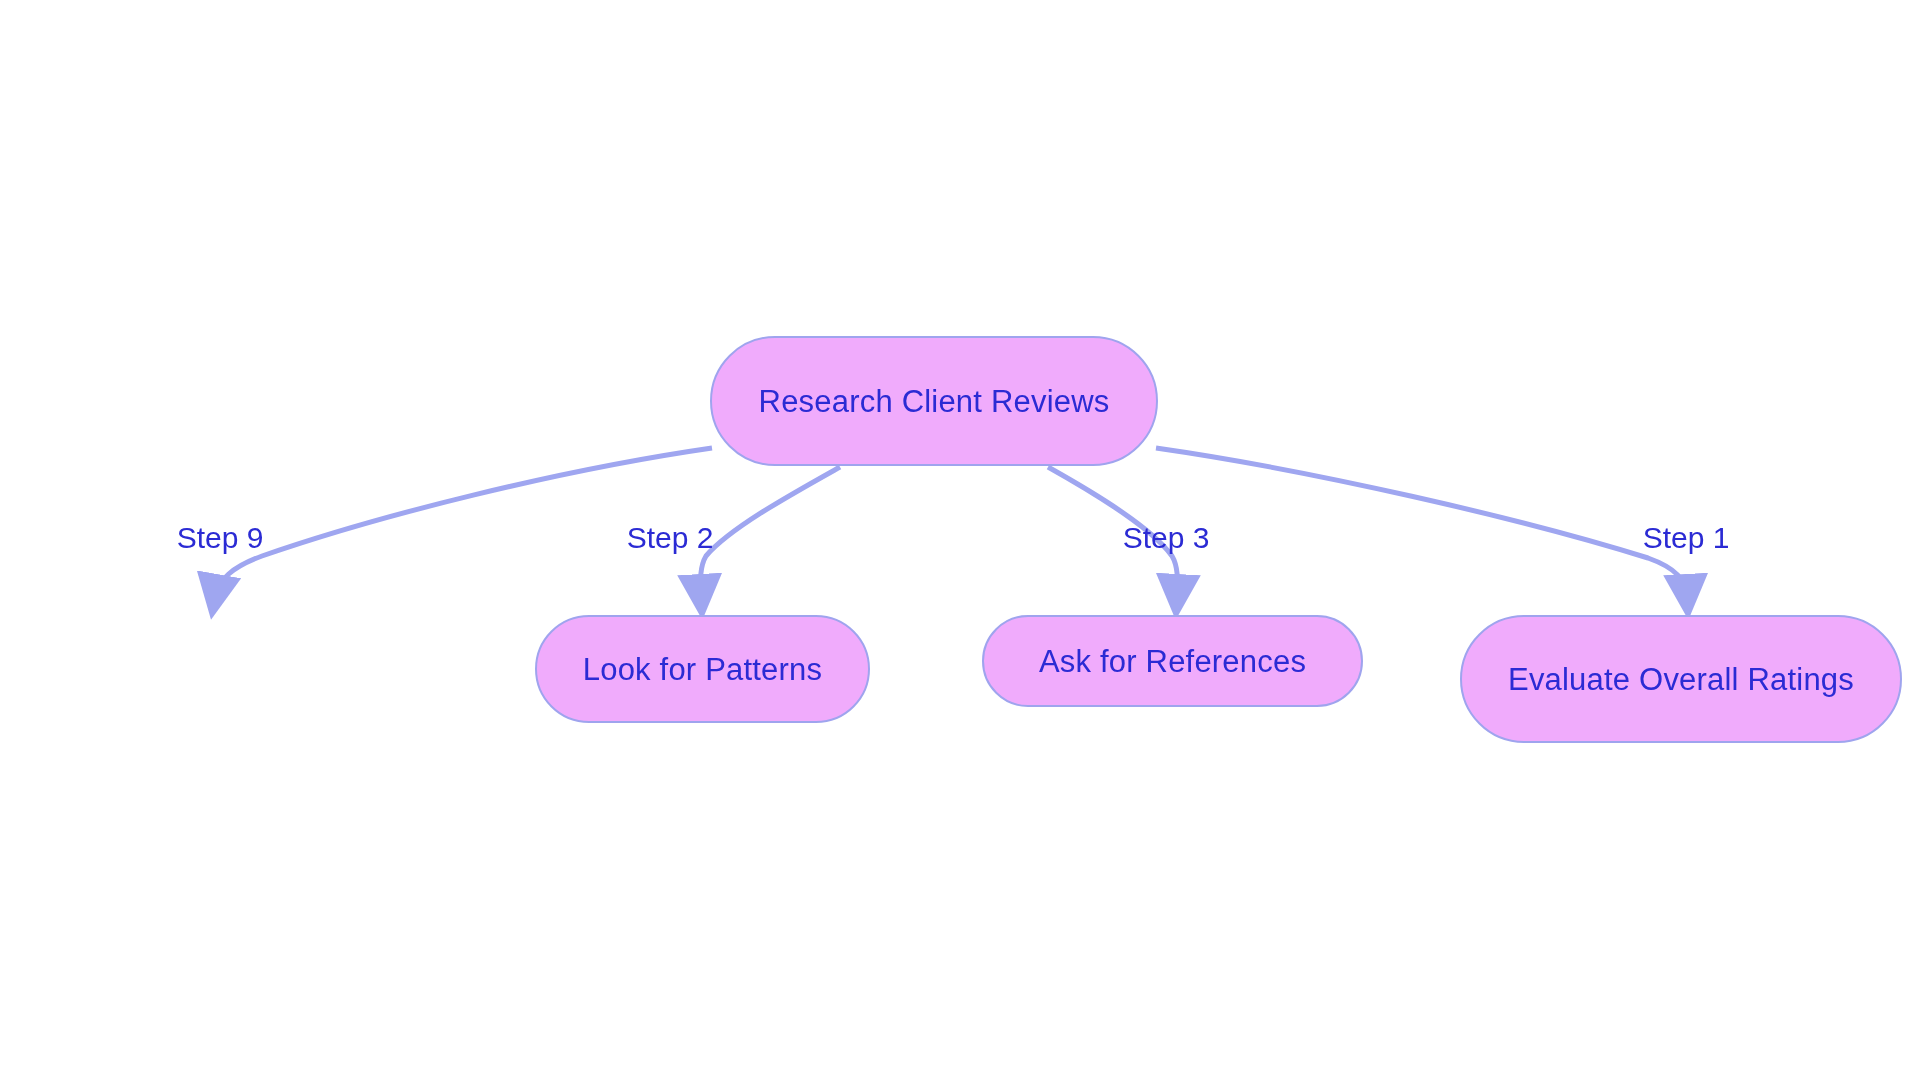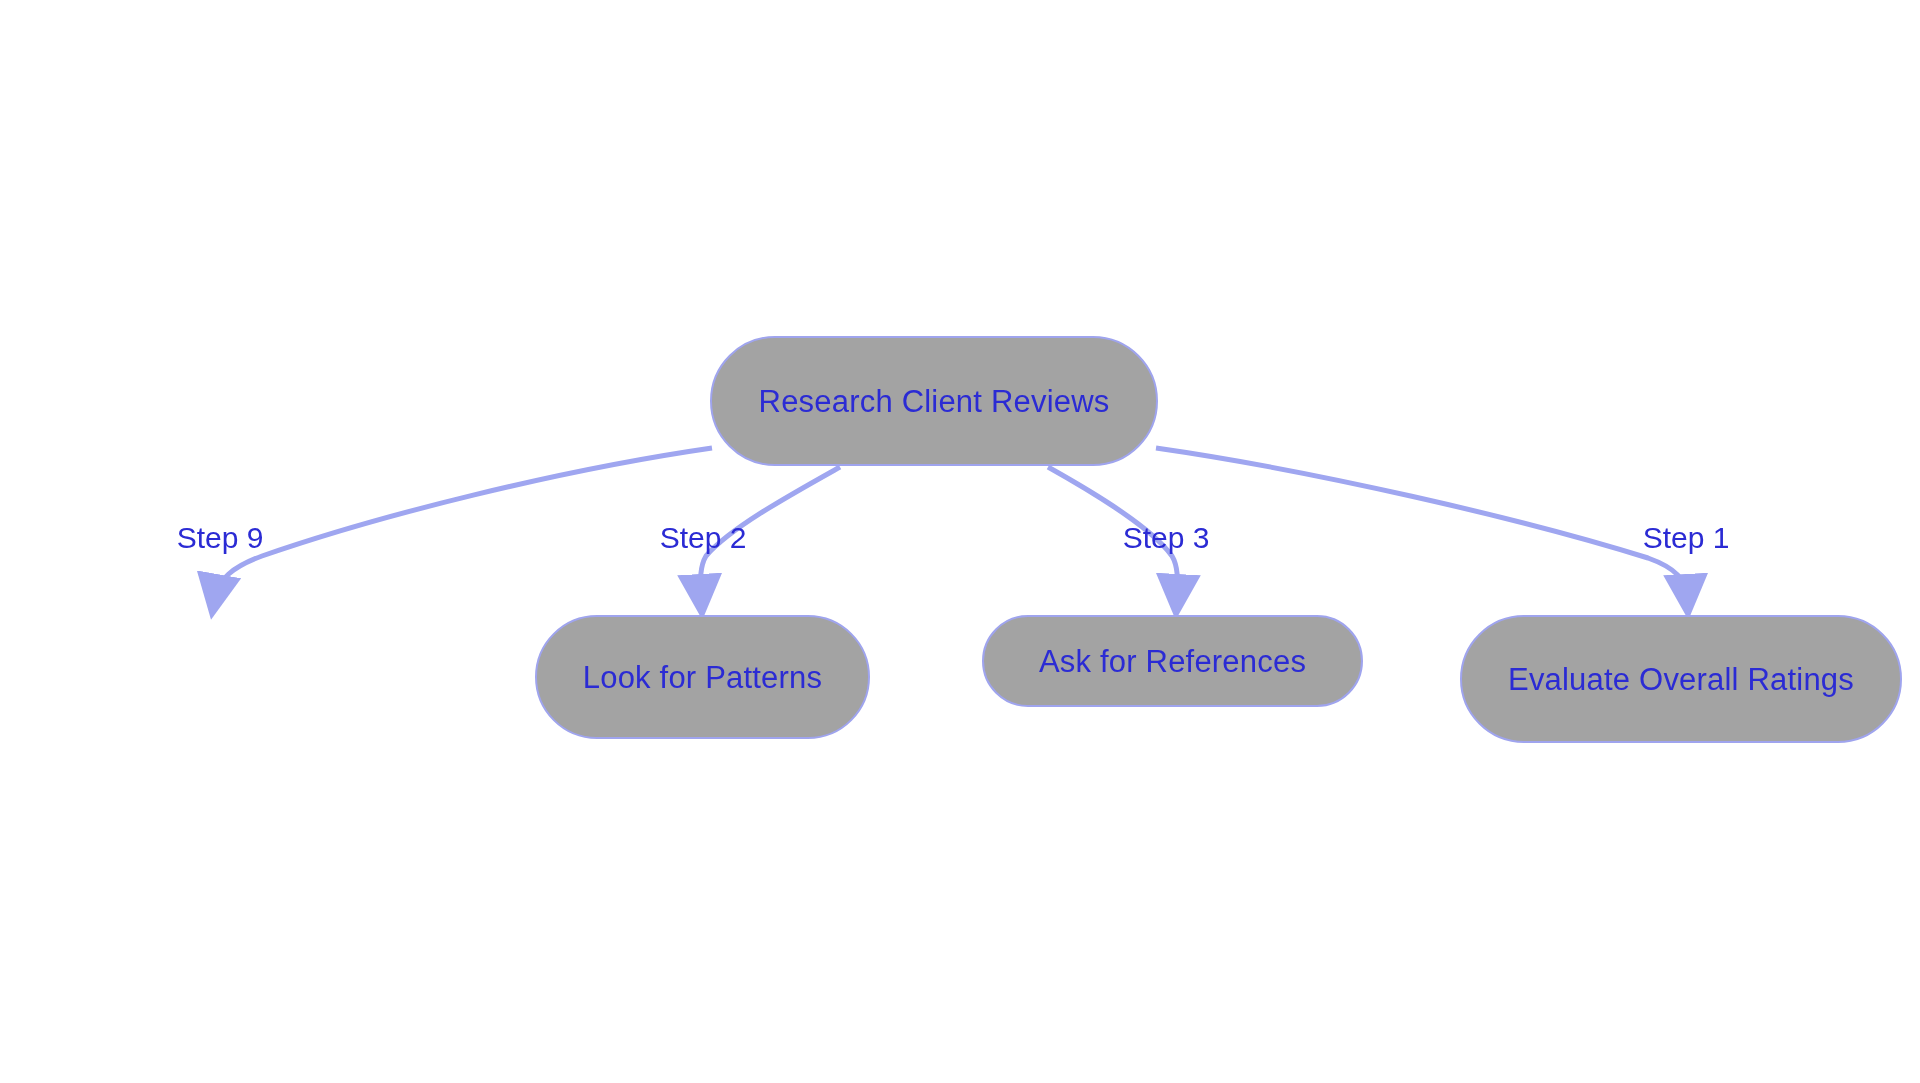--- a/index.html
+++ b/index.html
@@ -28,21 +28,21 @@
     width: 1920px;
     height: 1083px;
     pointer-events: none;
   }
   .node {
     position: absolute;
     box-sizing: border-box;
     display: flex;
     align-items: center;
     justify-content: center;
-    background: #a3a3a3;
+    background: #f0abfc;
     border: 2px solid #9fa4ee;
     border-radius: 999px;
     color: #2b2bd4;
     font-size: 31px;
     font-weight: 400;
     letter-spacing: 0.2px;
     white-space: nowrap;
   }
   .node-label {
     color: #2b2bd4;
@@ -78,33 +78,33 @@
     <path d="M 1048 467 C 1098 495, 1152 528, 1172 556 C 1178 566, 1178 580, 1177 597" fill="none" stroke="#9fa6f0" stroke-width="5" marker-end="url(#arrowhead)"></path>
 
     <path d="M 1156 448 C 1310 470, 1520 518, 1648 558 C 1676 568, 1686 580, 1687 597" fill="none" stroke="#9fa6f0" stroke-width="5" marker-end="url(#arrowhead)"></path>
   </svg>
 
   <div class="node" style="left:710px; top:336px; width:448px; height:130px;">
     <span class="node-label">Research Client Reviews</span>
   </div>
 
 
-  <div class="node" style="left:535px; top:615px; width:335px; height:124px;">
+  <div class="node" style="left:535px; top:615px; width:335px; height:108px;">
     <span class="node-label">Look for Patterns</span>
   </div>
 
   <div class="node" style="left:982px; top:615px; width:381px; height:92px;">
     <span class="node-label">Ask for References</span>
   </div>
 
   <div class="node" style="left:1460px; top:615px; width:442px; height:128px;">
     <span class="node-label">Evaluate Overall Ratings</span>
   </div>
 
   <div class="edge-label" style="left:220px; top:538px;">Step 9</div>
 
-  <div class="edge-label" style="left:703px; top:538px;">Step 2</div>
+  <div class="edge-label" style="left:670px; top:538px;">Step 2</div>
 
   <div class="edge-label" style="left:1166px; top:538px;">Step 3</div>
 
   <div class="edge-label" style="left:1686px; top:538px;">Step 1</div>
 
 </div>
 
 </body></html>

